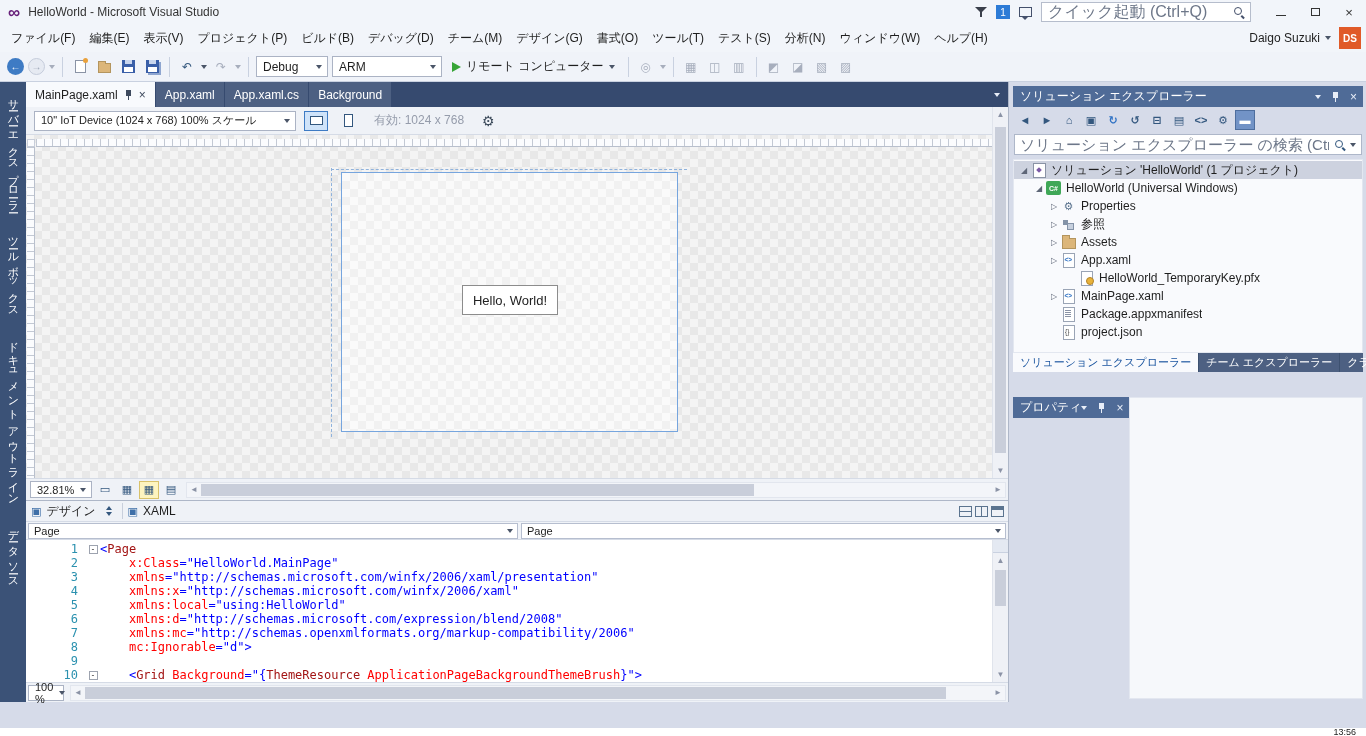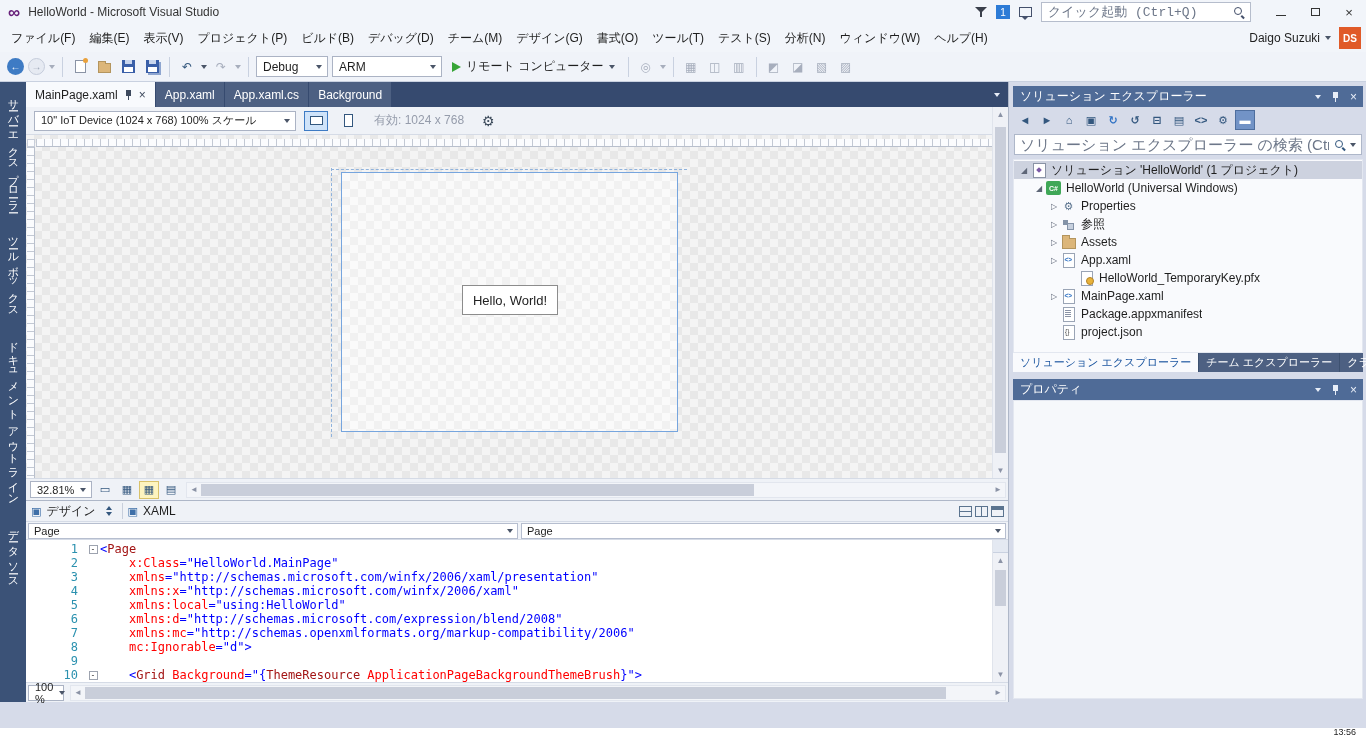--- a/index.html
+++ b/index.html
@@ -12,21 +12,21 @@
 .vslogo{color:#68217A;font-size:17px;font-weight:bold;margin:0 8px;line-height:1}
 .wtitle{font-size:12px;color:#333}
 .tb-right{margin-left:auto;display:flex;align-items:center;gap:9px;height:100%}
 .funnel{width:12px;height:12px;position:relative;display:inline-block}
 .funnel::before{content:"";position:absolute;top:1px;left:0;border-left:6px solid transparent;border-right:6px solid transparent;border-top:6px solid #3A3F4B}
 .funnel::after{content:"";position:absolute;top:6px;left:5px;width:2px;height:5px;background:#3A3F4B}
 .notif{background:#2D7BD6;color:#fff;font-size:10px;width:14px;height:14px;display:flex;align-items:center;justify-content:center}
 .fb{width:13px;height:10px;border:1px solid #44506B;position:relative;display:inline-block}
 .fb::after{content:"";position:absolute;left:2px;bottom:-4px;border-left:3px solid transparent;border-right:3px solid transparent;border-top:3px solid #44506B}
 .quick{width:210px;height:20px;background:#fff;border:1px solid #B6BDCC;display:flex;align-items:center}
-.quick input{flex:1;border:none;outline:none;font-size:13px;color:#333;padding:0 6px;background:transparent;font-family:Liberation Mono, monospace;min-width:0}
+.quick input{flex:1;border:none;outline:none;font-size:16px;color:#333;padding:0 6px;background:transparent;font-family:Liberation Sans, sans-serif;min-width:0}
 .quick input::placeholder{color:#6D7789}
 .mag{position:relative;width:12px;height:12px;display:inline-block;color:#44506B;flex:none;margin-right:5px}
 .mag::before{content:"";position:absolute;left:1px;top:1px;width:6px;height:6px;border:1.5px solid currentColor;border-radius:50%}
 .mag::after{content:"";position:absolute;left:8.5px;top:8.5px;width:4px;height:1.5px;background:currentColor;transform:rotate(45deg);transform-origin:0 0}
 .wbtns{display:flex;height:100%;margin-left:4px}
 .wbtn{width:34px;height:100%;display:flex;align-items:center;justify-content:center;color:#333;font-size:13px}
 .minbar{width:10px;height:1px;background:#333;margin-top:7px}
 .maxbox{width:9px;height:8px;border:1px solid #333}
 
 
@@ -184,21 +184,21 @@
 .ti-folder::after{content:"";position:absolute;left:1px;top:0;width:6px;height:3px;background:#DCB67A;border:1px solid #B4955E;border-bottom:none}
 .ti-xaml::before,.ti-pfx::before,.ti-manifest::before,.ti-json::before{content:"";position:absolute;left:2px;top:0;width:10px;height:13px;background:#fff;border:1px solid #9AA4B5}
 .ti-xaml::after{content:"<>";position:absolute;left:3.5px;top:3px;font-size:6.5px;font-weight:bold;color:#2E71C4}
 .ti-pfx::after{content:"";position:absolute;right:0;bottom:0;width:6px;height:6px;background:#E8B23A;border:1px solid #B3832A;border-radius:50%}
 .ti-manifest::after{content:"";position:absolute;left:4px;top:3px;width:6px;height:1px;background:#8A93A5;box-shadow:0 2px 0 #8A93A5,0 4px 0 #8A93A5,0 6px 0 #8A93A5}
 .ti-json::after{content:"{}";position:absolute;left:4px;top:2.5px;font-size:6.5px;color:#444}
 .tlabel{overflow:hidden;text-overflow:ellipsis}
 .paneltabs{height:19px;display:flex;background:#4D6082;flex:none}
 .ptab{padding:0 7px;display:flex;align-items:center;font-size:11px;color:#fff;border-right:1px solid #3D5170;white-space:nowrap}
 .ptab.active{background:#F9FAFD;color:#17529E}
-.propsection{flex:1;margin-top:7px;display:flex;flex-direction:column;min-height:0}
+.propsection{flex:1;margin-top:25px;display:flex;flex-direction:row;min-height:0}
 .propbody{flex:1;background:#F6F8FB;border:1px solid #E3E7F0}
 
 
 .statusbar{position:absolute;left:0;right:0;bottom:8px;height:26px;background:#007ACC;color:#fff;display:flex;align-items:center;font-size:12px}
 .status-left{margin-left:9px}
 .status-right{margin-left:auto;display:flex;align-items:center;gap:7px;margin-right:14px}
 .pubup{font-weight:bold}
 .pubcrt{width:0;height:0;border-left:4px solid transparent;border-right:4px solid transparent;border-bottom:4px solid #fff}
 .sliver{position:absolute;left:0;right:0;bottom:0;height:8px;background:#fff;overflow:hidden;display:flex;justify-content:flex-end}
 .clock{font-size:9px;color:#222;margin-right:10px;line-height:9px}

